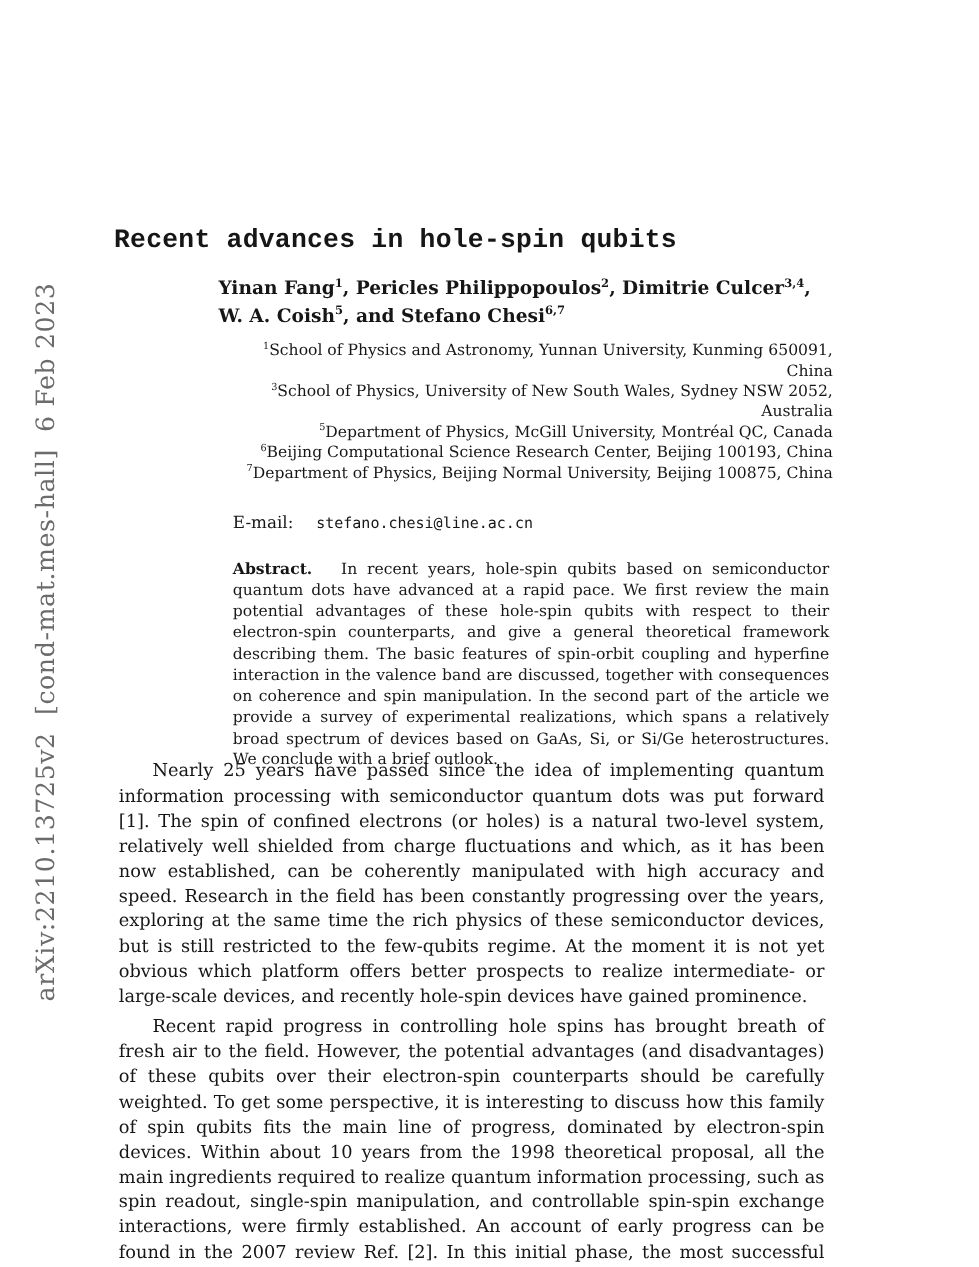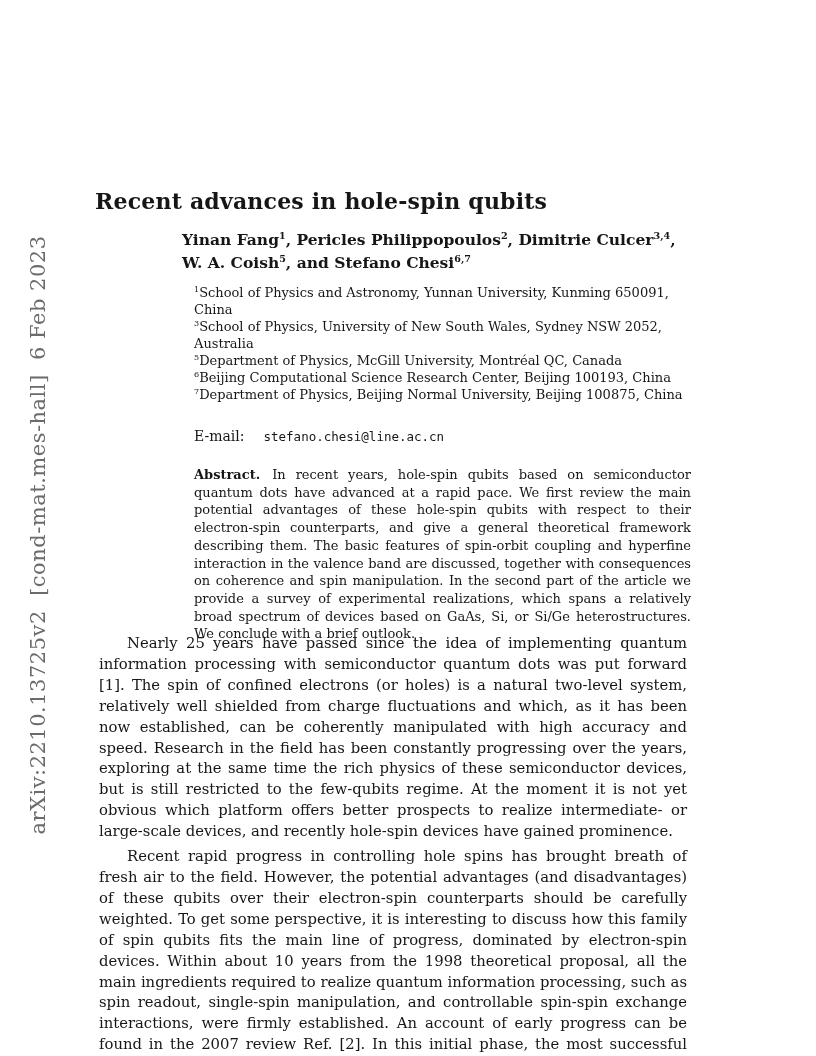--- a/index.html
+++ b/index.html
@@ -24,61 +24,62 @@
     letter-spacing: 0.5px;
   }
   .paper-title {
     position: absolute;
     left: 95px;
     top: 188px;
     width: 600px;
     font-size: 22px;
     font-weight: bold;
     letter-spacing: 0.2px;
+    font-family: Liberation Mono, monospace;
   }
   .authors {
     position: absolute;
     left: 182px;
     top: 228px;
     width: 500px;
     font-size: 15.5px;
     font-weight: bold;
     line-height: 23px;
   }
   sup { font-size: 0.62em; line-height: 0; }
   .affiliations {
     position: absolute;
     left: 194px;
     top: 284px;
     width: 500px;
     font-size: 13px;
     line-height: 17px;
   }
-  .affiliation { margin: 0; }
+  .affiliation { margin: 0; text-align: right; }
   .email-line {
     position: absolute;
     left: 194px;
     top: 428px;
     font-size: 14px;
   }
   .email-label { margin-right: 19px; }
   .email-address {
     font-family: "DejaVu Sans Mono", monospace;
     font-size: 12.5px;
   }
   .abstract {
     position: absolute;
     left: 194px;
     top: 466px;
     width: 497px;
     font-size: 13px;
     line-height: 17.7px;
     text-align: justify;
   }
-  .abstract-label { font-weight: bold; margin-right: 12px; }
+  .abstract-label { font-weight: bold; margin-right: 24px; }
   .body-text {
     position: absolute;
     left: 95px;
     top: 629px;
     width: 596px;
     font-size: 14.8px;
     line-height: 20.9px;
     text-align: justify;
   }
   .body-text p { margin: 4px; text-indent: 28px; }

